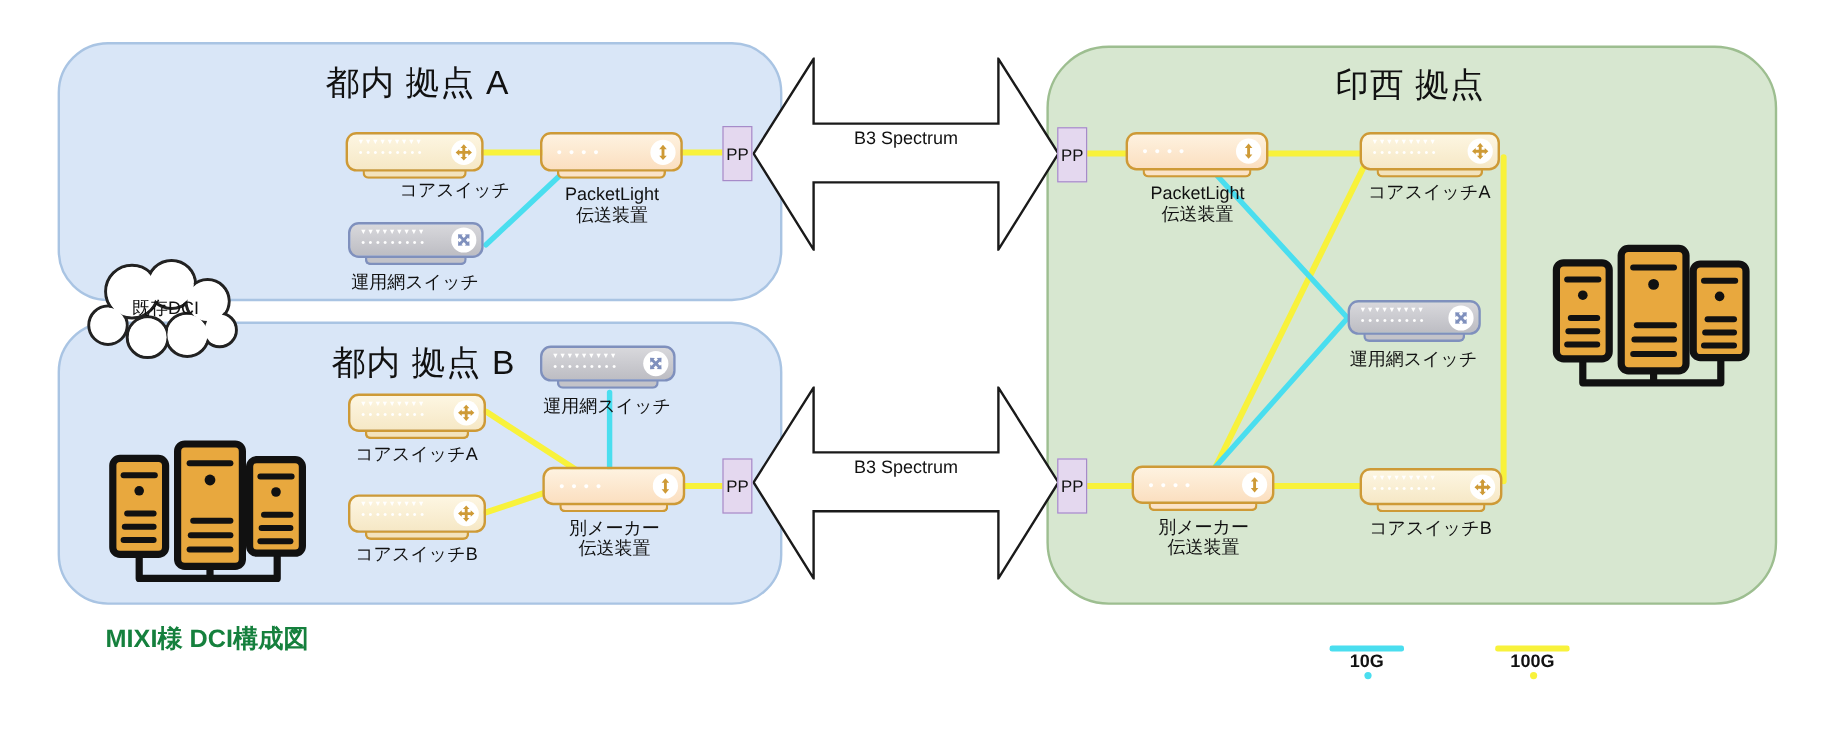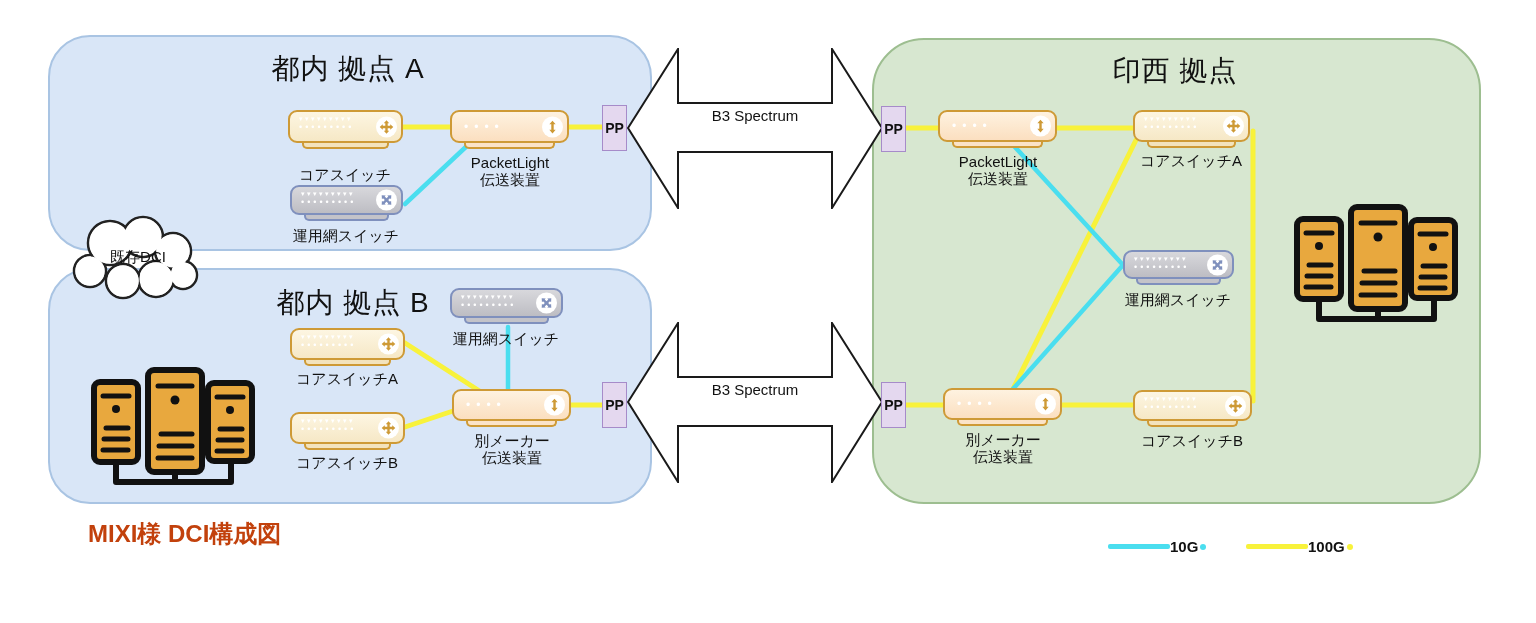--- a/index.html
+++ b/index.html
@@ -28,31 +28,31 @@
          width:21px;height:21px;background:#fff;border-radius:50%;
          display:flex;align-items:center;justify-content:center;}
   .dev-base{margin:-1px auto 0;width:76%;height:7px;border:2px solid #CE9A36;border-top:none;
             border-radius:0 0 5px 5px;box-sizing:border-box;background:#f3e3bd;}
   .ops .dev-base, .dev-base.ops{border-color:#7F90BD;background:#c3c3c9;}
   .dev-label{position:absolute;width:160px;text-align:center;font-size:15px;line-height:17px;color:#111;}
 
   
   .pp{position:absolute;width:25px;height:46px;background:#E4D8EF;border:1.5px solid #A68BC9;
       box-sizing:border-box;display:flex;align-items:center;justify-content:center;
-      font-weight:bold;font-size:14px;color:#111;}
+      font-weight:normal;font-size:14px;color:#111;}
 
   
   .arrow-text{position:absolute;width:220px;text-align:center;font-size:15px;line-height:23px;color:#111;}
 
   
-  .legend-item{position:absolute;display:flex;align-items:center;font-size:15px;font-weight:bold;color:#111;}
+  .legend-item{position:absolute;display:flex;align-items:center;font-size:15px;font-weight:bold;color:#111;flex-direction:column;}
   .legend-line{display:inline-block;width:62px;height:5px;border-radius:2px;}
   .legend-dot{display:inline-block;width:6px;height:6px;border-radius:3px;margin-left:2px;}
 
-  .main-title{position:absolute;font-size:24px;font-weight:bold;color:#c2410c;}
+  .main-title{position:absolute;font-size:21px;font-weight:bold;color:#15803d;}
   .cloud-label{position:absolute;text-align:center;font-size:15px;font-weight:500;color:#111;}
   svg{display:block;}
 </style>
 </head>
 <body>
 
 <div id="canvas">
 
   <div class="site blue" style="left:48px;top:35px;width:600px;height:212px;"></div>
   <div class="site blue" style="left:48px;top:268px;width:600px;height:232px;"></div>
@@ -103,21 +103,21 @@
           <span class="tri">▾▾▾▾▾▾▾▾▾</span>
           <span class="dotrow">•••••••••</span>
         </span>
       <span class="badge">
         <svg width="17" height="17" viewBox="0 0 20 20">
             <path d="M10 2 L13.2 5.6 H11.4 V8.6 H14.4 V6.8 L18 10 L14.4 13.2 V11.4 H11.4 V14.4 H13.2 L10 18 L6.8 14.4 H8.6 V11.4 H5.6 V13.2 L2 10 L5.6 6.8 V8.6 H8.6 V5.6 H6.8 Z" fill="#CE9A36"></path>
           </svg>
       </span>
     </div>
     <div class="dev-base"></div>
-    <div class="dev-label" style="left:-23px;top:56px;">コアスイッチ</div>
+    <div class="dev-label" style="left:-23px;top:40px;text-align:right;">コアスイッチ</div>
   </div>
 
   <div class="device" style="left:450px;top:110px;">
     <div class="dev-body trans" style="width:119px;height:33px;">
       <span class="bigdots">••••</span>
       <span class="badge">
         <svg width="15" height="15" viewBox="0 0 20 20">
             <path d="M10 1.5 L14.2 6.4 H11.6 V13.6 H14.2 L10 18.5 L5.8 13.6 H8.4 V6.4 H5.8 Z" fill="#CE9A36"></path>
           </svg>
       </span>

